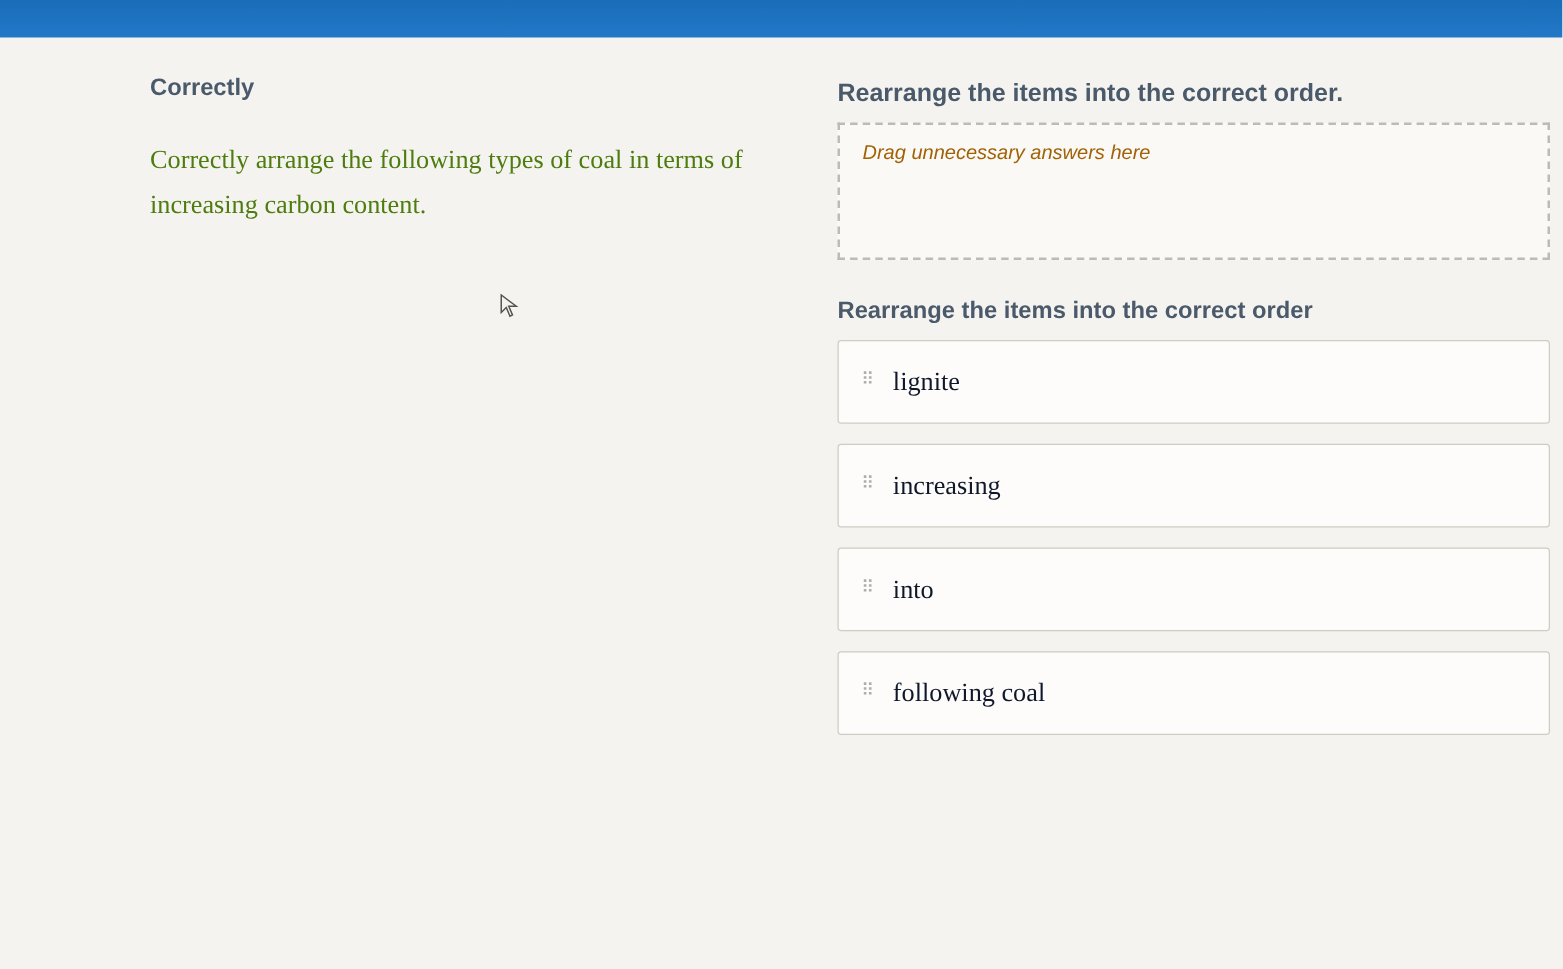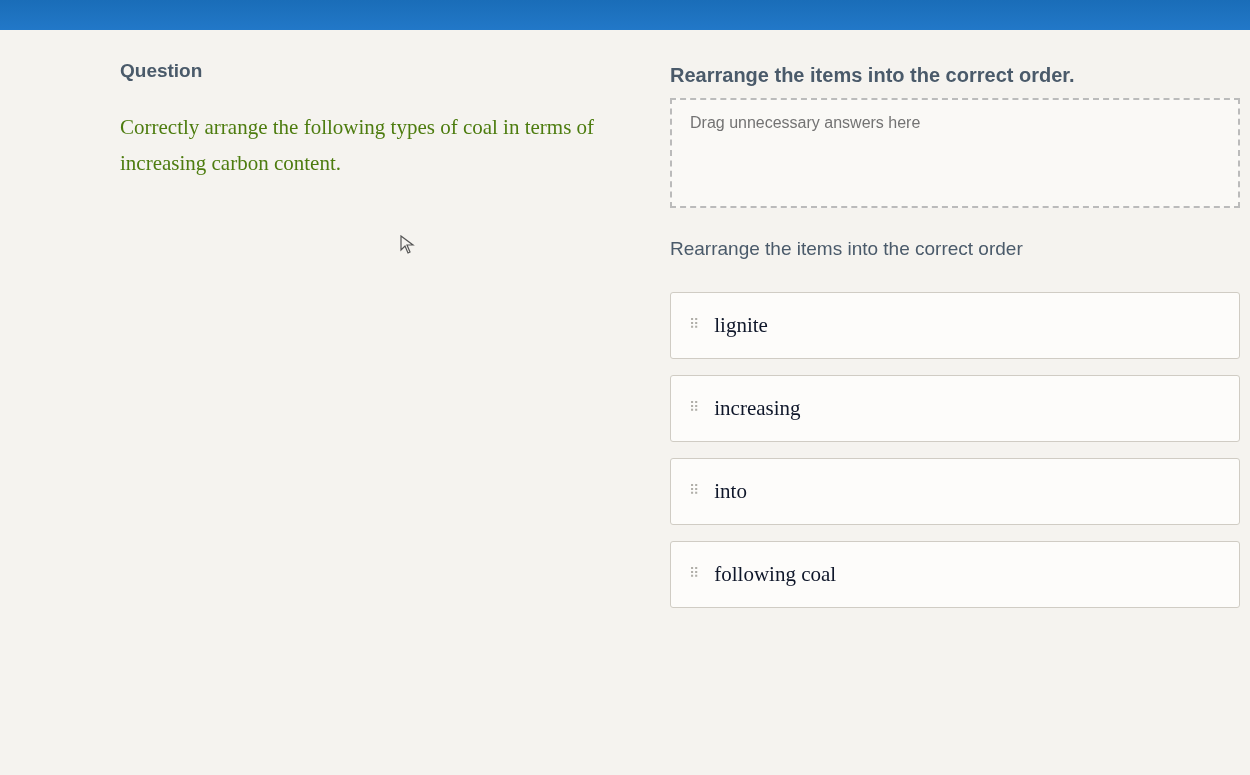--- a/index.html
+++ b/index.html
@@ -55,29 +55,30 @@
     }
     .drop-zone {
       border: 2px dashed #bbb;
       background: #faf9f6;
       padding: 14px 18px;
       min-height: 110px;
       margin-bottom: 30px;
     }
     .drop-zone-placeholder {
       font-family: -apple-system, BlinkMacSystemFont, 'Segoe UI', Arial, sans-serif;
-      color: #737373;
+      color: #a16207;
       font-size: 16px;
+      font-style: italic;
     }
     .rearrange-heading {
       font-family: -apple-system, BlinkMacSystemFont, 'Segoe UI', Arial, sans-serif;
-      font-weight: 400;
+      font-weight: 700;
       color: #4a5a6a;
       font-size: 19px;
-      margin-bottom: 32px;
+      margin-bottom: 12px;
     }
     .draggable-list {
       display: flex;
       flex-direction: column;
       gap: 16px;
     }
     .draggable-item {
       background: #fdfcfa;
       border: 1px solid #d0ccc4;
       border-radius: 3px;
@@ -110,21 +111,21 @@
     }
   </style>
 </head>
 <body>
 
 <div class="top-bar"></div>
 
 <div class="content-wrapper">
 
   <div class="left-panel">
-    <div class="section-heading">Question</div>
+    <div class="section-heading">Correctly</div>
     <div class="question-text">Correctly arrange the following types of coal in terms of increasing carbon content.</div>
   </div>
 
   <div class="right-panel">
     <div class="instructions">Rearrange the items into the correct order.</div>
 
     <div class="drop-zone">
       <div class="drop-zone-placeholder">Drag unnecessary answers here</div>
     </div>
 

